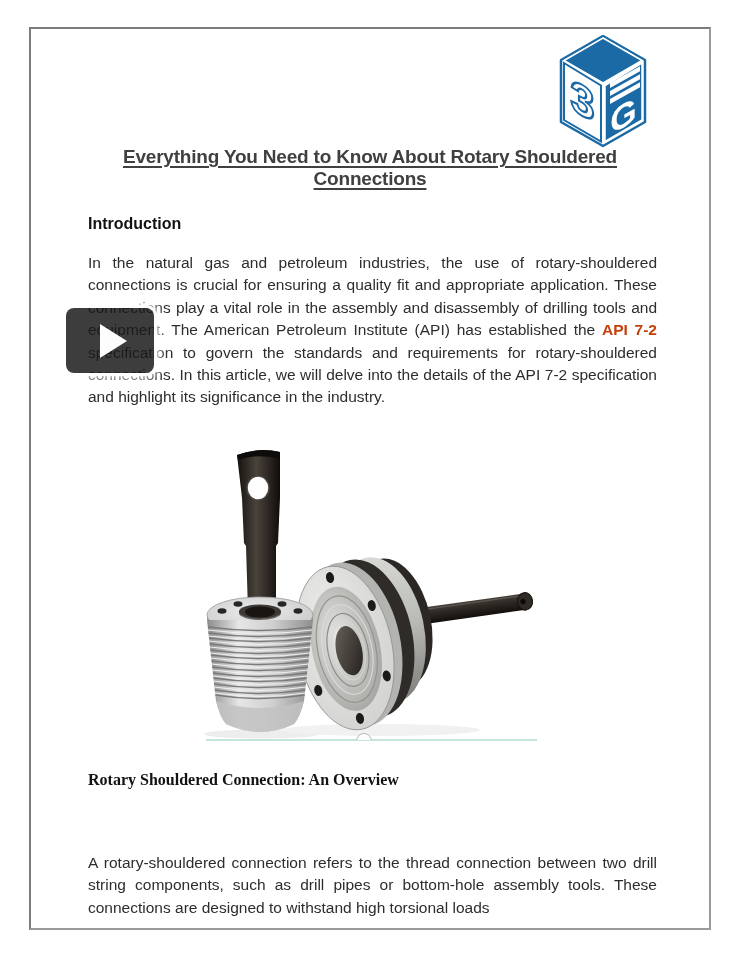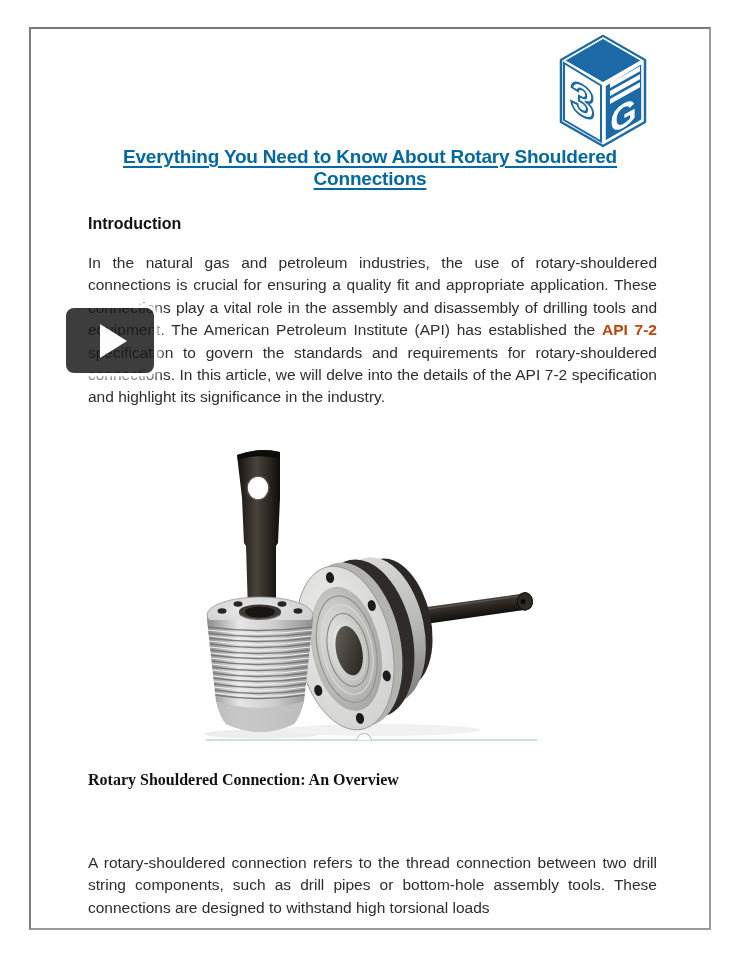--- a/index.html
+++ b/index.html
@@ -6,21 +6,21 @@
   .canvas{position:relative;width:741px;height:960px;background:#ffffff;
           font-family:"Liberation Sans",sans-serif;overflow:hidden;}
   .page{position:absolute;left:29px;top:27px;width:682px;height:903px;
         box-sizing:border-box;background:#fff;
         border:2px solid #7c7c7c;border-right-color:#9a9a9a;border-bottom-color:#9a9a9a;}
   .page *{position:absolute;}
 
   .logo{left:522px;top:6px;width:100px;height:114px;}
 
   .doc-title{left:0;right:0;top:117px;padding:0 74px;text-align:center;
-             font-size:19px;font-weight:bold;color:#0369a1;line-height:22px;
+             font-size:19px;font-weight:bold;color:#404040;line-height:22px;
              text-decoration:underline;text-decoration-thickness:2px;text-underline-offset:3px;
              letter-spacing:-0.2px;}
 
   .h-sec{font-size:16px;font-weight:bold;color:#121212;white-space:nowrap;}
   .h-intro{left:57px;top:186px;}
   .h-overview{left:57px;top:742px;font-family:Liberation Serif, serif;}
 
   .body-p{left:57px;width:569px;font-size:15.5px;line-height:22.4px;color:#2d2d2d;
           text-align:justify;}
   .p1{top:223px;}

